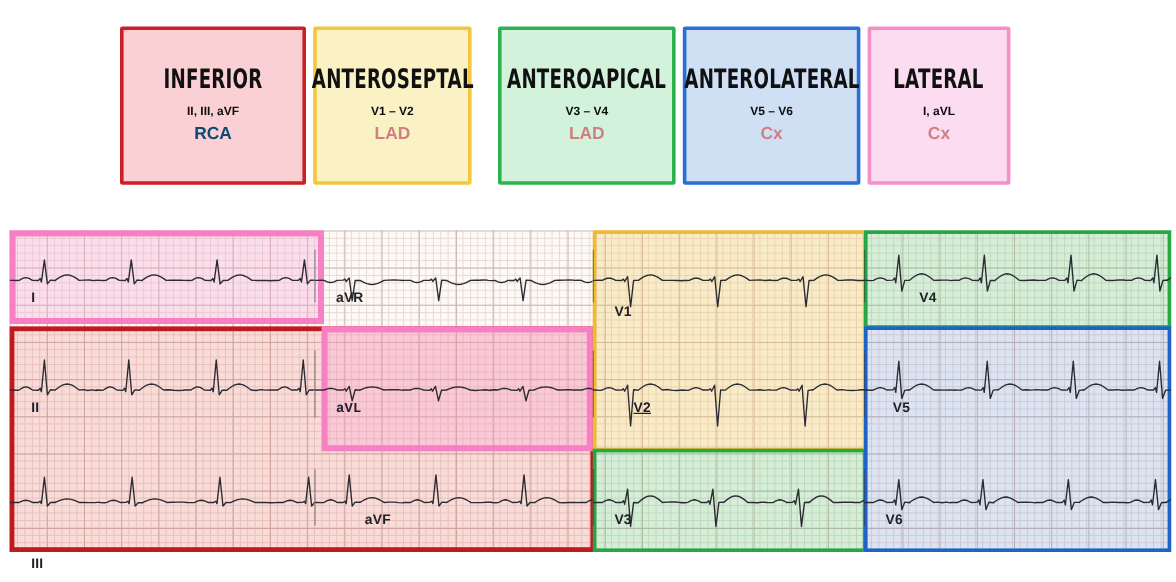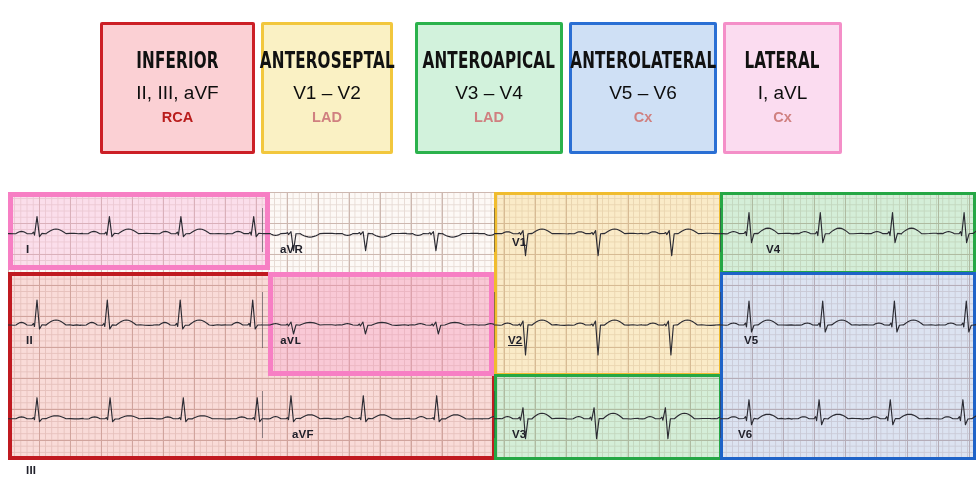--- a/index.html
+++ b/index.html
@@ -23,21 +23,21 @@
     font-family:"DejaVu Sans", sans-serif;
     font-weight:bold; font-size:19px; letter-spacing:0.2px;
     color:#111111; text-align:center; line-height:1;
     transform:scaleX(0.80) scaleY(1.18);
     transform-origin:center center;
     margin-bottom:12px;
     white-space:nowrap;
   }
   .lg-leads{
     font-family:"Liberation Sans", sans-serif;
-    font-weight:normal; font-size:19px; color:#0d0d0d;
+    font-weight:bold; font-size:10px; color:#0d0d0d;
     margin-bottom:5px; white-space:nowrap;
   }
   .lg-artery{
     font-family:"Liberation Sans", sans-serif;
     font-weight:bold; font-size:14.5px; color:#d08080;
     white-space:nowrap;
   }
 
   
   #ecg{
@@ -58,21 +58,21 @@
   }
   svg.trace{ display:block; }
 </style>
 </head>
 <body>
 
 <div id="legend">
     <div class="legend-card" style="left: 100px; width: 155px; border-color: rgb(204, 31, 38); background: rgb(251, 208, 212);">
       <div class="lg-title">INFERIOR</div>
       <div class="lg-leads">II, III, aVF</div>
-      <div class="lg-artery" style="color: #b91c1c;">RCA</div>
+      <div class="lg-artery" style="color: #0c4a6e;">RCA</div>
     </div>
     <div class="legend-card" style="left: 261px; width: 132px; border-color: rgb(242, 199, 61); background: rgb(250, 241, 196);">
       <div class="lg-title">ANTEROSEPTAL</div>
       <div class="lg-leads">V1 – V2</div>
       <div class="lg-artery" style="color: rgb(208, 128, 128);">LAD</div>
     </div>
     <div class="legend-card" style="left: 415px; width: 148px; border-color: rgb(43, 178, 76); background: rgb(210, 242, 220);">
       <div class="lg-title">ANTEROAPICAL</div>
       <div class="lg-leads">V3 – V4</div>
       <div class="lg-artery" style="color: rgb(208, 128, 128);">LAD</div>
@@ -101,21 +101,21 @@
       <svg class="trace" width="232" height="80" viewBox="0 0 232 80">
         <polyline points="0.0,41.6 2.0,41.6 6.0,41.5 8.0,41.6 9.4,42.3 10.8,42.9 12.1,43.3 13.5,43.4 14.9,43.3 16.3,42.9 17.6,42.3 19.0,41.6 24.0,41.4 25.5,40.6 26.5,42.6 29.0,39.6 31.5,58.6 34.0,41.7 38.0,41.8 38.0,41.6 40.0,42.7 42.0,43.7 44.0,44.4 46.0,44.9 48.0,45.1 50.0,44.9 52.0,44.4 54.0,43.7 56.0,42.7 58.0,41.6 62.0,41.4 66.0,41.2 70.1,41.4 74.1,41.8 74.1,41.6 78.1,41.6 80.1,41.6 81.5,42.3 82.8,42.9 84.2,43.3 85.6,43.4 87.0,43.3 88.3,42.9 89.7,42.3 91.1,41.6 96.1,41.6 97.6,40.6 98.6,42.6 101.1,39.6 103.6,58.6 106.1,41.4 110.1,41.8 110.1,41.6 112.1,42.7 114.1,43.7 116.1,44.4 118.1,44.9 120.1,45.1 122.1,44.9 124.1,44.4 126.1,43.7 128.1,42.7 130.1,41.6 133.7,41.5 137.3,41.5 140.8,41.3 144.4,41.4 144.4,41.6 148.4,41.9 150.4,41.6 151.8,42.3 153.2,42.9 154.5,43.3 155.9,43.4 157.3,43.3 158.7,42.9 160.0,42.3 161.4,41.6 166.4,41.8 167.9,40.6 168.9,42.6 171.4,39.6 173.9,58.6 176.4,41.4 180.4,41.8 180.4,41.6 182.4,42.7 184.4,43.7 186.4,44.4 188.4,44.9 190.4,45.1 192.4,44.9 194.4,44.4 196.4,43.7 198.4,42.7 200.4,41.6 204.4,41.5 208.4,41.4 212.3,41.2 216.3,41.4 216.3,41.6 220.3,41.5 222.3,41.6 223.7,42.3 225.1,42.9 226.4,43.3 227.8,43.4 229.2,43.3 230.6,42.9 231.9,42.3 233.3,41.6 238.3,41.4 239.8,40.6 240.8,42.6 243.3,39.6 245.8,58.6 248.3,41.4 252.3,41.6 252.3,41.6 254.3,42.7 256.3,43.7 258.3,44.4 260.3,44.9 262.3,45.1 264.3,44.9 266.3,44.4 268.3,43.7 270.3,42.7 272.3,41.6 276.1,41.3 279.9,41.7 283.6,41.6 287.4,41.2" fill="none" stroke="#2b2b33" stroke-width="1.15" stroke-linejoin="round" stroke-linecap="round"></polyline>
       </svg>
     </div>
     <div class="lead-label" style="left: 280px; top: 54.6px;">aVR</div>
     <div class="strip" style="left: 494px; top: 4px; width: 226px; height: 80px; z-index: 5;">
       <svg class="trace" width="226" height="80" viewBox="0 0 226 80">
         <polyline points="0.0,41.6 2.0,41.6 6.0,41.5 8.0,41.6 9.4,40.9 10.8,40.3 12.1,39.9 13.5,39.8 14.9,39.9 16.3,40.3 17.6,40.9 19.0,41.6 24.0,41.8 25.5,40.6 26.5,42.6 29.0,38.6 31.5,63.6 34.0,41.7 38.0,41.4 38.0,41.6 40.0,40.2 42.0,39.0 44.0,38.0 46.0,37.3 48.0,37.1 50.0,37.3 52.0,38.0 54.0,39.0 56.0,40.2 58.0,41.6 62.1,41.6 66.3,41.6 70.4,41.7 74.6,42.0 74.6,41.6 78.6,41.8 80.6,41.6 82.0,40.9 83.3,40.3 84.7,39.9 86.1,39.8 87.5,39.9 88.8,40.3 90.2,40.9 91.6,41.6 96.6,41.6 98.1,40.6 99.1,42.6 101.6,38.6 104.1,63.6 106.6,41.8 110.6,41.4 110.6,41.6 112.6,40.2 114.6,39.0 116.6,38.0 118.6,37.3 120.6,37.1 122.6,37.3 124.6,38.0 126.6,39.0 128.6,40.2 130.6,41.6 135.0,41.4 139.4,41.3 143.8,41.8 148.2,41.3 148.2,41.6 152.2,41.8 154.2,41.6 155.6,40.9 156.9,40.3 158.3,39.9 159.7,39.8 161.1,39.9 162.4,40.3 163.8,40.9 165.2,41.6 170.2,41.5 171.7,40.6 172.7,42.6 175.2,38.6 177.7,63.6 180.2,41.8 184.2,41.5 184.2,41.6 186.2,40.2 188.2,39.0 190.2,38.0 192.2,37.3 194.2,37.1 196.2,37.3 198.2,38.0 200.2,39.0 202.2,40.2 204.2,41.6 208.4,41.5 212.5,41.2 216.7,41.3 220.9,41.7 220.9,41.6 224.9,41.7 226.9,41.6 228.3,40.9 229.6,40.3 231.0,39.9 232.4,39.8 233.8,39.9 235.1,40.3 236.5,40.9 237.9,41.6 242.9,41.6 244.4,40.6 245.4,42.6 247.9,38.6 250.4,63.6 252.9,41.7 256.9,41.5 256.9,41.6 258.9,40.2 260.9,39.0 262.9,38.0 264.9,37.3 266.9,37.1 268.9,37.3 270.9,38.0 272.9,39.0 274.9,40.2 276.9,41.6 281.3,41.6 285.7,41.4 290.1,41.7 294.5,41.6" fill="none" stroke="#2b2b33" stroke-width="1.15" stroke-linejoin="round" stroke-linecap="round"></polyline>
       </svg>
     </div>
-    <div class="lead-label" style="left: 512px; top: 48px;">V1</div>
+    <div class="lead-label" style="left: 512px; top: 66px;">V1</div>
     <div class="strip" style="left: 720px; top: 4px; width: 256px; height: 80px; z-index: 5;">
       <svg class="trace" width="256" height="80" viewBox="0 0 256 80">
         <polyline points="0.0,41.6 2.0,41.6 6.0,41.9 8.0,41.6 9.4,40.8 10.8,40.2 12.1,39.8 13.5,39.6 14.9,39.8 16.3,40.2 17.6,40.8 19.0,41.6 24.0,41.4 25.5,39.6 26.5,43.6 29.0,20.6 31.5,50.6 34.0,41.6 38.0,41.4 38.0,41.6 40.0,39.9 42.0,38.4 44.0,37.2 46.0,36.4 48.0,36.1 50.0,36.4 52.0,37.2 54.0,38.4 56.0,39.9 58.0,41.6 61.8,41.5 65.6,41.4 69.5,41.4 73.3,41.9 73.3,41.6 77.3,41.4 79.3,41.6 80.6,40.8 82.0,40.2 83.4,39.8 84.8,39.6 86.1,39.8 87.5,40.2 88.9,40.8 90.3,41.6 95.3,41.8 96.8,39.6 97.8,43.6 100.3,20.6 102.8,50.6 105.3,41.8 109.3,41.7 109.3,41.6 111.3,39.9 113.3,38.4 115.3,37.2 117.3,36.4 119.3,36.1 121.3,36.4 123.3,37.2 125.3,38.4 127.3,39.9 129.3,41.6 133.3,41.7 137.4,41.5 141.4,41.3 145.5,41.7 145.5,41.6 149.5,41.6 151.5,41.6 152.9,40.8 154.3,40.2 155.6,39.8 157.0,39.6 158.4,39.8 159.8,40.2 161.1,40.8 162.5,41.6 167.5,41.6 169.0,39.6 170.0,43.6 172.5,20.6 175.0,50.6 177.5,41.4 181.5,41.9 181.5,41.6 183.5,39.9 185.5,38.4 187.5,37.2 189.5,36.4 191.5,36.1 193.5,36.4 195.5,37.2 197.5,38.4 199.5,39.9 201.5,41.6 205.4,41.7 209.3,41.5 213.2,41.2 217.1,41.3 217.1,41.6 221.1,41.4 223.1,41.6 224.4,40.8 225.8,40.2 227.2,39.8 228.6,39.6 229.9,39.8 231.3,40.2 232.7,40.8 234.1,41.6 239.1,41.7 240.6,39.6 241.6,43.6 244.1,20.6 246.6,50.6 249.1,41.7 253.1,41.3 253.1,41.6 255.1,39.9 257.1,38.4 259.1,37.2 261.1,36.4 263.1,36.1 265.1,36.4 267.1,37.2 269.1,38.4 271.1,39.9 273.1,41.6 276.8,41.7 280.5,41.4 284.2,41.9 287.9,41.3 287.9,41.6 291.9,41.5 293.9,41.6 295.3,40.8 296.7,40.2 298.0,39.8 299.4,39.6 300.8,39.8 302.2,40.2 303.5,40.8 304.9,41.6 309.9,41.4 311.4,39.6 312.4,43.6 314.9,20.6 317.4,50.6 319.9,41.4 323.9,41.8 323.9,41.6 325.9,39.9 327.9,38.4 329.9,37.2 331.9,36.4 333.9,36.1 335.9,36.4 337.9,37.2 339.9,38.4 341.9,39.9 343.9,41.6 347.5,41.9 351.0,41.8 354.5,42.0 358.1,41.4" fill="none" stroke="#2b2b33" stroke-width="1.15" stroke-linejoin="round" stroke-linecap="round"></polyline>
       </svg>
     </div>
     <div class="lead-label" style="left: 766px; top: 54.6px;">V4</div>
     <div class="strip" style="left: 8px; top: 84px; width: 254px; height: 102px; z-index: 5;">
       <svg class="trace" width="254" height="102" viewBox="0 0 254 102">
         <polyline points="0.0,53.0 2.0,53.0 6.0,53.2 8.0,53.0 9.4,52.0 10.8,51.2 12.1,50.6 13.5,50.4 14.9,50.6 16.3,51.2 17.6,52.0 19.0,53.0 24.0,53.2 25.5,51.5 26.5,54.5 29.0,28.0 31.5,57.0 34.0,52.8 38.0,53.1 38.0,53.0 40.0,51.5 42.0,50.1 44.0,49.0 46.0,48.3 48.0,48.0 50.0,48.3 52.0,49.0 54.0,50.1 56.0,51.5 58.0,53.0 61.6,52.7 65.2,53.4 68.7,52.9 72.3,53.4 72.3,53.0 76.3,53.2 78.3,53.0 79.7,52.0 81.1,51.2 82.4,50.6 83.8,50.4 85.2,50.6 86.6,51.2 87.9,52.0 89.3,53.0 94.3,53.3 95.8,51.5 96.8,54.5 99.3,28.0 101.8,57.0 104.3,52.9 108.3,53.2 108.3,53.0 110.3,51.5 112.3,50.1 114.3,49.0 116.3,48.3 118.3,48.0 120.3,48.3 122.3,49.0 124.3,50.1 126.3,51.5 128.3,53.0 132.5,52.8 136.8,53.2 141.0,53.4 145.2,53.2 145.2,53.0 149.2,52.9 151.2,53.0 152.6,52.0 154.0,51.2 155.4,50.6 156.7,50.4 158.1,50.6 159.5,51.2 160.9,52.0 162.2,53.0 167.2,53.2 168.7,51.5 169.7,54.5 172.2,28.0 174.7,57.0 177.2,53.2 181.2,53.2 181.2,53.0 183.2,51.5 185.2,50.1 187.2,49.0 189.2,48.3 191.2,48.0 193.2,48.3 195.2,49.0 197.2,50.1 199.2,51.5 201.2,53.0 205.3,53.4 209.4,52.7 213.5,53.1 217.7,52.9 217.7,53.0 221.7,53.0 223.7,53.0 225.0,52.0 226.4,51.2 227.8,50.6 229.2,50.4 230.5,50.6 231.9,51.2 233.3,52.0 234.7,53.0 239.7,53.0 241.2,51.5 242.2,54.5 244.7,28.0 247.2,57.0 249.7,53.0 253.7,52.9 253.7,53.0 255.7,51.5 257.7,50.1 259.7,49.0 261.7,48.3 263.7,48.0 265.7,48.3 267.7,49.0 269.7,50.1 271.7,51.5 273.7,53.0 277.3,52.9 280.9,52.9 284.5,53.0 288.2,53.1 288.2,53.0 292.2,52.8 294.2,53.0 295.5,52.0 296.9,51.2 298.3,50.6 299.7,50.4 301.0,50.6 302.4,51.2 303.8,52.0 305.2,53.0 310.2,53.2 311.7,51.5 312.7,54.5 315.2,28.0 317.7,57.0 320.2,53.0 324.2,53.2 324.2,53.0 326.2,51.5 328.2,50.1 330.2,49.0 332.2,48.3 334.2,48.0 336.2,48.3 338.2,49.0 340.2,50.1 342.2,51.5 344.2,53.0 348.0,53.4 351.8,53.1 355.7,52.9 359.5,53.4" fill="none" stroke="#2b2b33" stroke-width="1.15" stroke-linejoin="round" stroke-linecap="round"></polyline>
       </svg>
@@ -125,39 +125,39 @@
       <svg class="trace" width="232" height="102" viewBox="0 0 232 102">
         <polyline points="0.0,53.0 2.0,53.0 6.0,53.0 8.0,53.0 9.4,52.5 10.8,52.1 12.1,51.7 13.5,51.6 14.9,51.7 16.3,52.1 17.6,52.5 19.0,53.0 24.0,53.0 25.5,52.0 26.5,54.0 29.0,50.0 31.5,62.0 34.0,52.8 38.0,53.2 38.0,53.0 40.0,52.2 42.0,51.5 44.0,50.9 46.0,50.6 48.0,50.4 50.0,50.6 52.0,50.9 54.0,51.5 56.0,52.2 58.0,53.0 62.0,52.7 66.0,52.8 69.9,52.7 73.9,53.3 73.9,53.0 77.9,52.9 79.9,53.0 81.3,52.5 82.7,52.1 84.1,51.7 85.4,51.6 86.8,51.7 88.2,52.1 89.6,52.5 90.9,53.0 95.9,53.3 97.4,52.0 98.4,54.0 100.9,50.0 103.4,62.0 105.9,53.2 109.9,53.1 109.9,53.0 111.9,52.2 113.9,51.5 115.9,50.9 117.9,50.6 119.9,50.4 121.9,50.6 123.9,50.9 125.9,51.5 127.9,52.2 129.9,53.0 134.1,53.4 138.4,53.1 142.6,52.8 146.8,53.4 146.8,53.0 150.8,52.8 152.8,53.0 154.2,52.5 155.5,52.1 156.9,51.7 158.3,51.6 159.7,51.7 161.0,52.1 162.4,52.5 163.8,53.0 168.8,53.3 170.3,52.0 171.3,54.0 173.8,50.0 176.3,62.0 178.8,53.2 182.8,53.0 182.8,53.0 184.8,52.2 186.8,51.5 188.8,50.9 190.8,50.6 192.8,50.4 194.8,50.6 196.8,50.9 198.8,51.5 200.8,52.2 202.8,53.0 206.4,53.0 209.9,52.8 213.5,52.7 217.1,53.2 217.1,53.0 221.1,53.0 223.1,53.0 224.5,52.5 225.9,52.1 227.2,51.7 228.6,51.6 230.0,51.7 231.4,52.1 232.7,52.5 234.1,53.0 239.1,53.1 240.6,52.0 241.6,54.0 244.1,50.0 246.6,62.0 249.1,53.1 253.1,52.8 253.1,53.0 255.1,52.2 257.1,51.5 259.1,50.9 261.1,50.6 263.1,50.4 265.1,50.6 267.1,50.9 269.1,51.5 271.1,52.2 273.1,53.0 276.9,53.0 280.7,52.8 284.4,52.8 288.2,52.9" fill="none" stroke="#2b2b33" stroke-width="1.15" stroke-linejoin="round" stroke-linecap="round"></polyline>
       </svg>
     </div>
     <div class="lead-label" style="left: 280px; top: 146.04px; font-family: Liberation Mono, monospace;">aVL</div>
     <div class="strip" style="left: 494px; top: 84px; width: 226px; height: 102px; z-index: 5;">
       <svg class="trace" width="226" height="102" viewBox="0 0 226 102">
         <polyline points="0.0,53.0 2.0,53.0 6.0,53.3 8.0,53.0 9.4,52.3 10.8,51.6 12.1,51.2 13.5,51.0 14.9,51.2 16.3,51.6 17.6,52.3 19.0,53.0 24.0,53.1 25.5,52.0 26.5,54.0 29.0,49.0 31.5,83.0 34.0,52.8 38.0,53.1 38.0,53.0 40.0,51.5 42.0,50.1 44.0,49.0 46.0,48.3 48.0,48.0 50.0,48.3 52.0,49.0 54.0,50.1 56.0,51.5 58.0,53.0 62.1,52.6 66.3,53.3 70.4,53.4 74.5,53.0 74.5,53.0 78.5,53.3 80.5,53.0 81.9,52.3 83.3,51.6 84.7,51.2 86.0,51.0 87.4,51.2 88.8,51.6 90.2,52.3 91.5,53.0 96.5,53.0 98.0,52.0 99.0,54.0 101.5,49.0 104.0,83.0 106.5,53.0 110.5,53.1 110.5,53.0 112.5,51.5 114.5,50.1 116.5,49.0 118.5,48.3 120.5,48.0 122.5,48.3 124.5,49.0 126.5,50.1 128.5,51.5 130.5,53.0 134.7,53.1 139.0,52.8 143.2,53.3 147.4,52.7 147.4,53.0 151.4,53.1 153.4,53.0 154.7,52.3 156.1,51.6 157.5,51.2 158.9,51.0 160.2,51.2 161.6,51.6 163.0,52.3 164.4,53.0 169.4,53.1 170.9,52.0 171.9,54.0 174.4,49.0 176.9,83.0 179.4,53.3 183.4,52.8 183.4,53.0 185.4,51.5 187.4,50.1 189.4,49.0 191.4,48.3 193.4,48.0 195.4,48.3 197.4,49.0 199.4,50.1 201.4,51.5 203.4,53.0 207.8,52.7 212.3,53.3 216.8,53.4 221.3,53.1 221.3,53.0 225.3,52.8 227.3,53.0 228.6,52.3 230.0,51.6 231.4,51.2 232.8,51.0 234.1,51.2 235.5,51.6 236.9,52.3 238.3,53.0 243.3,52.8 244.8,52.0 245.8,54.0 248.3,49.0 250.8,83.0 253.3,52.9 257.3,53.3 257.3,53.0 259.3,51.5 261.3,50.1 263.3,49.0 265.3,48.3 267.3,48.0 269.3,48.3 271.3,49.0 273.3,50.1 275.3,51.5 277.3,53.0 281.1,53.3 284.9,53.0 288.7,53.0 292.5,53.2" fill="none" stroke="#2b2b33" stroke-width="1.15" stroke-linejoin="round" stroke-linecap="round"></polyline>
       </svg>
     </div>
-    <div class="lead-label" style="left: 508px; top: 146.04px; text-decoration: underline;">V2</div>
+    <div class="lead-label" style="left: 528px; top: 146.04px; text-decoration: underline;">V2</div>
     <div class="strip" style="left: 720px; top: 84px; width: 256px; height: 102px; z-index: 5;">
       <svg class="trace" width="256" height="102" viewBox="0 0 256 102">
         <polyline points="0.0,53.0 2.0,53.0 6.0,53.2 8.0,53.0 9.4,52.3 10.8,51.6 12.1,51.2 13.5,51.0 14.9,51.2 16.3,51.6 17.6,52.3 19.0,53.0 24.0,52.9 25.5,51.0 26.5,55.0 29.0,29.0 31.5,60.0 34.0,53.3 38.0,52.8 38.0,53.0 40.0,51.5 42.0,50.1 44.0,49.0 46.0,48.3 48.0,48.0 50.0,48.3 52.0,49.0 54.0,50.1 56.0,51.5 58.0,53.0 62.4,53.0 66.9,53.1 71.3,52.9 75.7,53.2 75.7,53.0 79.7,53.1 81.7,53.0 83.1,52.3 84.5,51.6 85.9,51.2 87.2,51.0 88.6,51.2 90.0,51.6 91.4,52.3 92.7,53.0 97.7,53.1 99.2,51.0 100.2,55.0 102.7,29.0 105.2,60.0 107.7,53.1 111.7,52.7 111.7,53.0 113.7,51.5 115.7,50.1 117.7,49.0 119.7,48.3 121.7,48.0 123.7,48.3 125.7,49.0 127.7,50.1 129.7,51.5 131.7,53.0 135.6,52.8 139.6,53.1 143.5,52.7 147.4,52.9 147.4,53.0 151.4,53.0 153.4,53.0 154.7,52.3 156.1,51.6 157.5,51.2 158.9,51.0 160.2,51.2 161.6,51.6 163.0,52.3 164.4,53.0 169.4,53.1 170.9,51.0 171.9,55.0 174.4,29.0 176.9,60.0 179.4,53.3 183.4,52.8 183.4,53.0 185.4,51.5 187.4,50.1 189.4,49.0 191.4,48.3 193.4,48.0 195.4,48.3 197.4,49.0 199.4,50.1 201.4,51.5 203.4,53.0 207.3,53.0 211.3,52.7 215.3,53.2 219.3,52.9 219.3,53.0 223.3,53.0 225.3,53.0 226.7,52.3 228.0,51.6 229.4,51.2 230.8,51.0 232.2,51.2 233.5,51.6 234.9,52.3 236.3,53.0 241.3,53.0 242.8,51.0 243.8,55.0 246.3,29.0 248.8,60.0 251.3,53.2 255.3,52.9 255.3,53.0 257.3,51.5 259.3,50.1 261.3,49.0 263.3,48.3 265.3,48.0 267.3,48.3 269.3,49.0 271.3,50.1 273.3,51.5 275.3,53.0 279.3,53.0 283.3,52.9 287.3,52.9 291.2,52.7 291.2,53.0 295.2,52.8 297.2,53.0 298.6,52.3 300.0,51.6 301.4,51.2 302.7,51.0 304.1,51.2 305.5,51.6 306.9,52.3 308.2,53.0 313.2,52.9 314.7,51.0 315.7,55.0 318.2,29.0 320.7,60.0 323.2,53.0 327.2,53.0 327.2,53.0 329.2,51.5 331.2,50.1 333.2,49.0 335.2,48.3 337.2,48.0 339.2,48.3 341.2,49.0 343.2,50.1 345.2,51.5 347.2,53.0 351.7,53.0 356.2,52.9 360.6,53.1 365.1,53.3" fill="none" stroke="#2b2b33" stroke-width="1.15" stroke-linejoin="round" stroke-linecap="round"></polyline>
       </svg>
     </div>
     <div class="lead-label" style="left: 744px; top: 146.04px;">V5</div>
     <div class="strip" style="left: 8px; top: 186px; width: 254px; height: 86px; z-index: 5;">
       <svg class="trace" width="254" height="86" viewBox="0 0 254 86">
         <polyline points="0.0,44.7 2.0,44.7 6.0,44.8 8.0,44.7 9.4,44.0 10.8,43.4 12.1,43.1 13.5,42.9 14.9,43.1 16.3,43.4 17.6,44.0 19.0,44.7 24.0,44.7 25.5,43.7 26.5,45.7 29.0,23.7 31.5,47.7 34.0,44.8 38.0,44.5 38.0,44.7 40.0,43.8 42.0,43.0 44.0,42.3 46.0,41.9 48.0,41.7 50.0,41.9 52.0,42.3 54.0,43.0 56.0,43.8 58.0,44.7 62.3,44.6 66.5,44.9 70.8,44.9 75.1,44.4 75.1,44.7 79.1,45.0 81.1,44.7 82.4,44.0 83.8,43.4 85.2,43.1 86.6,42.9 87.9,43.1 89.3,43.4 90.7,44.0 92.1,44.7 97.1,44.6 98.6,43.7 99.6,45.7 102.1,23.7 104.6,47.7 107.1,45.0 111.1,45.0 111.1,44.7 113.1,43.8 115.1,43.0 117.1,42.3 119.1,41.9 121.1,41.7 123.1,41.9 125.1,42.3 127.1,43.0 129.1,43.8 131.1,44.7 135.4,44.5 139.7,44.4 144.0,44.4 148.3,44.8 148.3,44.7 152.3,44.9 154.3,44.7 155.7,44.0 157.0,43.4 158.4,43.1 159.8,42.9 161.2,43.1 162.5,43.4 163.9,44.0 165.3,44.7 170.3,44.7 171.8,43.7 172.8,45.7 175.3,23.7 177.8,47.7 180.3,44.7 184.3,44.9 184.3,44.7 186.3,43.8 188.3,43.0 190.3,42.3 192.3,41.9 194.3,41.7 196.3,41.9 198.3,42.3 200.3,43.0 202.3,43.8 204.3,44.7 208.8,44.7 213.3,44.8 217.8,45.0 222.2,44.9 222.2,44.7 226.2,44.8 228.2,44.7 229.6,44.0 231.0,43.4 232.4,43.1 233.7,42.9 235.1,43.1 236.5,43.4 237.9,44.0 239.2,44.7 244.2,44.6 245.7,43.7 246.7,45.7 249.2,23.7 251.7,47.7 254.2,44.7 258.2,44.8 258.2,44.7 260.2,43.8 262.2,43.0 264.2,42.3 266.2,41.9 268.2,41.7 270.2,41.9 272.2,42.3 274.2,43.0 276.2,43.8 278.2,44.7 282.0,44.4 285.8,44.6 289.6,44.5 293.4,44.9 293.4,44.7 297.4,44.9 299.4,44.7 300.8,44.0 302.2,43.4 303.5,43.1 304.9,42.9 306.3,43.1 307.7,43.4 309.0,44.0 310.4,44.7 315.4,44.5 316.9,43.7 317.9,45.7 320.4,23.7 322.9,47.7 325.4,45.0 329.4,44.7 329.4,44.7 331.4,43.8 333.4,43.0 335.4,42.3 337.4,41.9 339.4,41.7 341.4,41.9 343.4,42.3 345.4,43.0 347.4,43.8 349.4,44.7 353.4,44.7 357.4,45.0 361.4,44.8 365.4,44.8" fill="none" stroke="#2b2b33" stroke-width="1.15" stroke-linejoin="round" stroke-linecap="round"></polyline>
       </svg>
     </div>
     <div class="lead-label" style="left: 26px; top: 239.72px; margin-top: 36px;">III</div>
     <div class="strip" style="left: 262px; top: 186px; width: 232px; height: 86px; z-index: 5;">
       <svg class="trace" width="232" height="86" viewBox="0 0 232 86">
         <polyline points="0.0,44.7 2.0,44.7 6.0,44.9 8.0,44.7 9.4,43.9 10.8,43.2 12.1,42.7 13.5,42.5 14.9,42.7 16.3,43.2 17.6,43.9 19.0,44.7 24.0,44.8 25.5,43.7 26.5,45.7 29.0,21.7 31.5,47.7 34.0,44.5 38.0,44.4 38.0,44.7 40.0,43.5 42.0,42.4 44.0,41.5 46.0,40.9 48.0,40.7 50.0,40.9 52.0,41.5 54.0,42.4 56.0,43.5 58.0,44.7 62.1,44.4 66.2,44.4 70.2,44.9 74.3,45.1 74.3,44.7 78.3,44.8 80.3,44.7 81.7,43.9 83.1,43.2 84.4,42.7 85.8,42.5 87.2,42.7 88.6,43.2 89.9,43.9 91.3,44.7 96.3,44.5 97.8,43.7 98.8,45.7 101.3,21.7 103.8,47.7 106.3,44.4 110.3,44.7 110.3,44.7 112.3,43.5 114.3,42.4 116.3,41.5 118.3,40.9 120.3,40.7 122.3,40.9 124.3,41.5 126.3,42.4 128.3,43.5 130.3,44.7 134.7,44.9 139.0,44.9 143.3,44.5 147.7,44.4 147.7,44.7 151.7,45.0 153.7,44.7 155.1,43.9 156.4,43.2 157.8,42.7 159.2,42.5 160.6,42.7 161.9,43.2 163.3,43.9 164.7,44.7 169.7,44.5 171.2,43.7 172.2,45.7 174.7,21.7 177.2,47.7 179.7,44.8 183.7,44.9 183.7,44.7 185.7,43.5 187.7,42.4 189.7,41.5 191.7,40.9 193.7,40.7 195.7,40.9 197.7,41.5 199.7,42.4 201.7,43.5 203.7,44.7 207.9,45.0 212.1,44.7 216.4,44.8 220.6,44.9 220.6,44.7 224.6,44.7 226.6,44.7 228.0,43.9 229.4,43.2 230.7,42.7 232.1,42.5 233.5,42.7 234.9,43.2 236.2,43.9 237.6,44.7 242.6,44.6 244.1,43.7 245.1,45.7 247.6,21.7 250.1,47.7 252.6,44.7 256.6,45.0 256.6,44.7 258.6,43.5 260.6,42.4 262.6,41.5 264.6,40.9 266.6,40.7 268.6,40.9 270.6,41.5 272.6,42.4 274.6,43.5 276.6,44.7 280.2,44.5 283.7,44.4 287.3,45.0 290.9,44.4" fill="none" stroke="#2b2b33" stroke-width="1.15" stroke-linejoin="round" stroke-linecap="round"></polyline>
       </svg>
     </div>
-    <div class="lead-label" style="left: 292px; top: 239.72px;">aVF</div>
+    <div class="lead-label" style="left: 276px; top: 239.72px; padding-left: 28px;">aVF</div>
     <div class="strip" style="left: 494px; top: 186px; width: 226px; height: 86px; z-index: 5;">
       <svg class="trace" width="226" height="86" viewBox="0 0 226 86">
         <polyline points="0.0,44.7 2.0,44.7 6.0,44.6 8.0,44.7 9.4,43.9 10.8,43.2 12.1,42.7 13.5,42.5 14.9,42.7 16.3,43.2 17.6,43.9 19.0,44.7 24.0,44.7 25.5,43.2 26.5,46.2 29.0,33.7 31.5,64.7 34.0,44.7 38.0,45.0 38.0,44.7 40.0,43.0 42.0,41.5 44.0,40.3 46.0,39.5 48.0,39.2 50.0,39.5 52.0,40.3 54.0,41.5 56.0,43.0 58.0,44.7 61.8,44.4 65.6,44.3 69.4,44.3 73.1,44.9 73.1,44.7 77.1,45.0 79.1,44.7 80.5,43.9 81.9,43.2 83.3,42.7 84.6,42.5 86.0,42.7 87.4,43.2 88.8,43.9 90.1,44.7 95.1,44.8 96.6,43.2 97.6,46.2 100.1,33.7 102.6,64.7 105.1,44.6 109.1,44.5 109.1,44.7 111.1,43.0 113.1,41.5 115.1,40.3 117.1,39.5 119.1,39.2 121.1,39.5 123.1,40.3 125.1,41.5 127.1,43.0 129.1,44.7 133.0,44.7 136.8,45.0 140.6,44.5 144.4,44.4 144.4,44.7 148.4,44.9 150.4,44.7 151.8,43.9 153.2,43.2 154.6,42.7 155.9,42.5 157.3,42.7 158.7,43.2 160.1,43.9 161.4,44.7 166.4,44.6 167.9,43.2 168.9,46.2 171.4,33.7 173.9,64.7 176.4,44.7 180.4,44.5 180.4,44.7 182.4,43.0 184.4,41.5 186.4,40.3 188.4,39.5 190.4,39.2 192.4,39.5 194.4,40.3 196.4,41.5 198.4,43.0 200.4,44.7 204.5,44.8 208.6,44.5 212.8,44.5 216.9,44.5 216.9,44.7 220.9,44.6 222.9,44.7 224.2,43.9 225.6,43.2 227.0,42.7 228.4,42.5 229.7,42.7 231.1,43.2 232.5,43.9 233.9,44.7 238.9,44.5 240.4,43.2 241.4,46.2 243.9,33.7 246.4,64.7 248.9,44.6 252.9,44.9 252.9,44.7 254.9,43.0 256.9,41.5 258.9,40.3 260.9,39.5 262.9,39.2 264.9,39.5 266.9,40.3 268.9,41.5 270.9,43.0 272.9,44.7 276.5,45.0 280.2,45.0 283.9,44.6 287.6,44.9" fill="none" stroke="#2b2b33" stroke-width="1.15" stroke-linejoin="round" stroke-linecap="round"></polyline>
       </svg>
     </div>
     <div class="lead-label" style="left: 512px; top: 239.72px;">V3</div>
     <div class="strip" style="left: 720px; top: 186px; width: 256px; height: 86px; z-index: 5;">
       <svg class="trace" width="256" height="86" viewBox="0 0 256 86">
         <polyline points="0.0,44.7 2.0,44.7 6.0,44.8 8.0,44.7 9.4,44.0 10.8,43.3 12.1,42.9 13.5,42.7 14.9,42.9 16.3,43.3 17.6,44.0 19.0,44.7 24.0,44.5 25.5,42.7 26.5,46.7 29.0,25.7 31.5,50.7 34.0,44.4 38.0,45.0 38.0,44.7 40.0,43.3 42.0,42.1 44.0,41.1 46.0,40.4 48.0,40.2 50.0,40.4 52.0,41.1 54.0,42.1 56.0,43.3 58.0,44.7 61.5,44.4 65.1,45.0 68.6,44.4 72.1,45.1 72.1,44.7 76.1,44.8 78.1,44.7 79.5,44.0 80.9,43.3 82.2,42.9 83.6,42.7 85.0,42.9 86.4,43.3 87.7,44.0 89.1,44.7 94.1,44.6 95.6,42.7 96.6,46.7 99.1,25.7 101.6,50.7 104.1,44.5 108.1,45.0 108.1,44.7 110.1,43.3 112.1,42.1 114.1,41.1 116.1,40.4 118.1,40.2 120.1,40.4 122.1,41.1 124.1,42.1 126.1,43.3 128.1,44.7 131.9,44.4 135.7,44.5 139.5,44.6 143.3,45.1 143.3,44.7 147.3,44.6 149.3,44.7 150.6,44.0 152.0,43.3 153.4,42.9 154.8,42.7 156.1,42.9 157.5,43.3 158.9,44.0 160.3,44.7 165.3,44.7 166.8,42.7 167.8,46.7 170.3,25.7 172.8,50.7 175.3,44.6 179.3,44.6 179.3,44.7 181.3,43.3 183.3,42.1 185.3,41.1 187.3,40.4 189.3,40.2 191.3,40.4 193.3,41.1 195.3,42.1 197.3,43.3 199.3,44.7 203.4,44.7 207.6,44.4 211.7,44.8 215.9,44.7 215.9,44.7 219.9,45.0 221.9,44.7 223.3,44.0 224.6,43.3 226.0,42.9 227.4,42.7 228.8,42.9 230.1,43.3 231.5,44.0 232.9,44.7 237.9,44.6 239.4,42.7 240.4,46.7 242.9,25.7 245.4,50.7 247.9,45.0 251.9,44.5 251.9,44.7 253.9,43.3 255.9,42.1 257.9,41.1 259.9,40.4 261.9,40.2 263.9,40.4 265.9,41.1 267.9,42.1 269.9,43.3 271.9,44.7 275.9,44.6 279.9,44.8 283.9,44.6 287.9,44.8 287.9,44.7 291.9,44.8 293.9,44.7 295.3,44.0 296.6,43.3 298.0,42.9 299.4,42.7 300.8,42.9 302.1,43.3 303.5,44.0 304.9,44.7 309.9,44.5 311.4,42.7 312.4,46.7 314.9,25.7 317.4,50.7 319.9,44.9 323.9,44.8 323.9,44.7 325.9,43.3 327.9,42.1 329.9,41.1 331.9,40.4 333.9,40.2 335.9,40.4 337.9,41.1 339.9,42.1 341.9,43.3 343.9,44.7 348.0,44.5 352.2,44.9 356.3,44.6 360.4,44.9" fill="none" stroke="#2b2b33" stroke-width="1.15" stroke-linejoin="round" stroke-linecap="round"></polyline>
       </svg>

